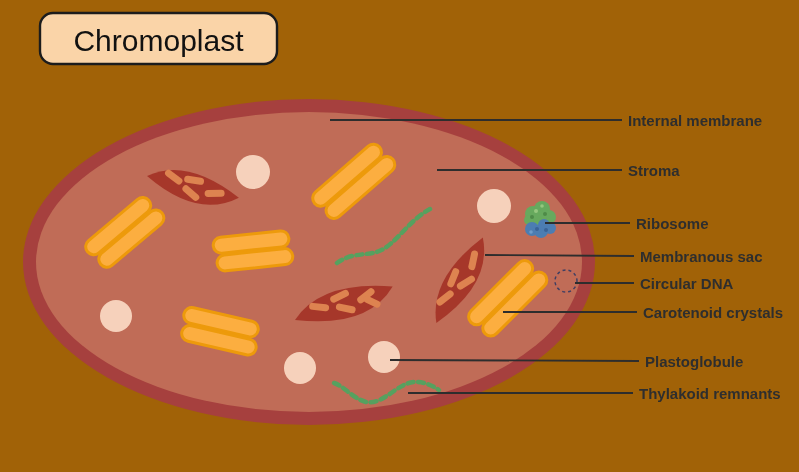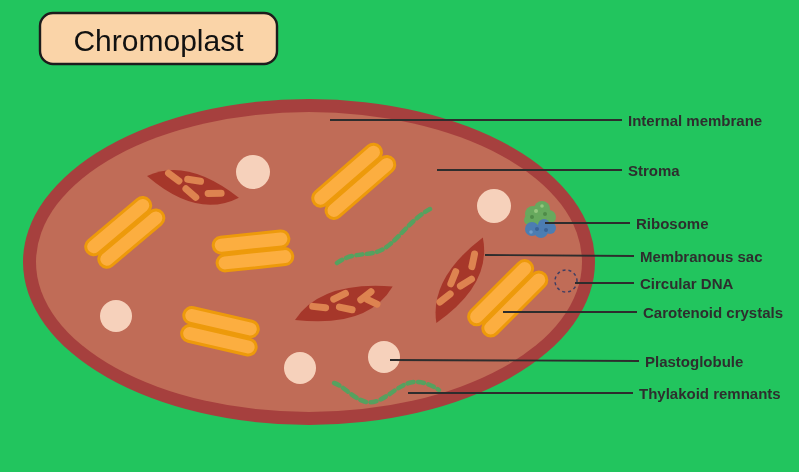--- a/index.html
+++ b/index.html
@@ -1,19 +1,19 @@
 <!DOCTYPE html>
 <html><head>
 <meta charset="utf-8">
 <style>
   html,body{margin:0;padding:0;background:#ffffff;}
   #stage{
     position:relative;
     width:799px;height:472px;
-    background:#22c55e;
+    background:#a16207;
     font-family:"Liberation Sans", sans-serif;
     overflow:hidden;
   }
   svg{display:block;}
   .label-text{
     font-family:"Liberation Sans", sans-serif;
     font-size:15px;
     font-weight:bold;
     fill:#2e2e2e;
   }

